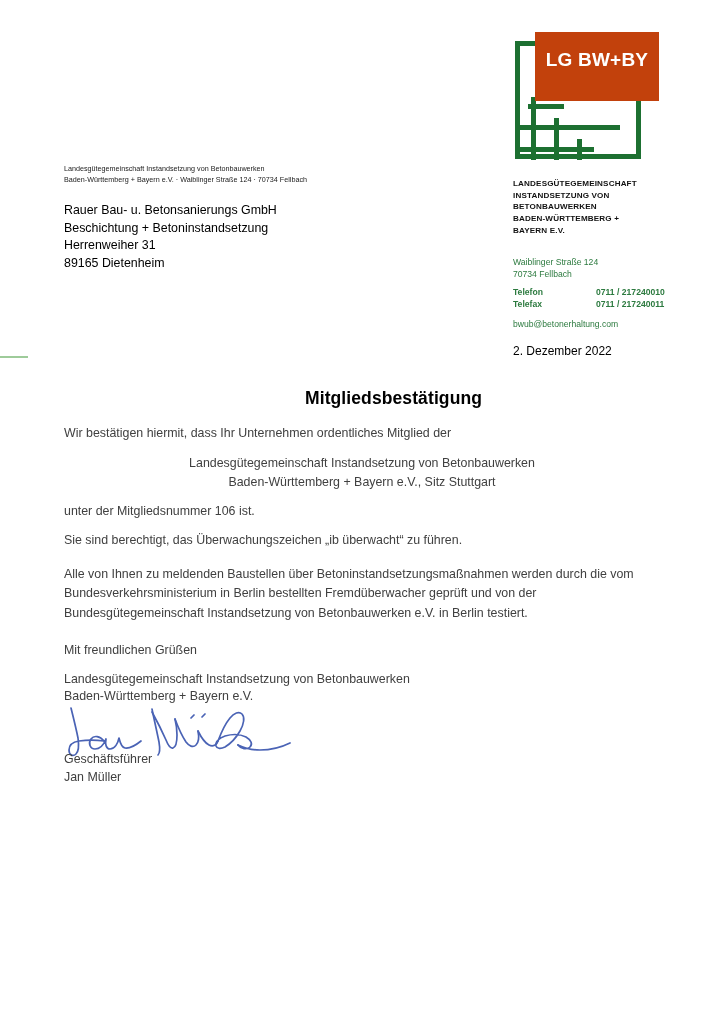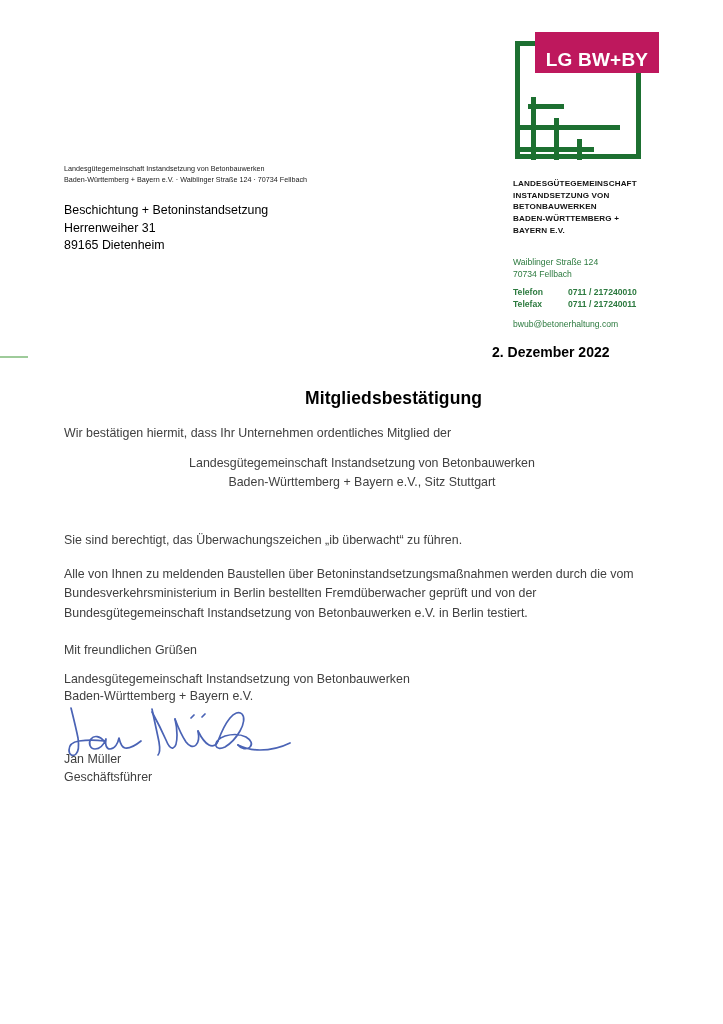--- a/index.html
+++ b/index.html
@@ -45,22 +45,22 @@
     width: 126px;
     height: 118px;
     border: 5px solid #1d7031;
     box-sizing: border-box;
   }
   .logo-band {
     position: absolute;
     left: 26px;
     top: 2px;
     width: 124px;
-    height: 41px;
-    background: #be185d;
+    height: 69px;
+    background: #c2410c;
   }
   .logo-band-text {
     position: absolute;
     left: 0;
     top: 0;
     width: 124px;
     height: 55px;
     line-height: 55px;
     text-align: center;
     color: #ffffff;
@@ -125,36 +125,36 @@
   }
   .phone-block {
     position: absolute;
     left: 513px;
     top: 286px;
     font-size: 8.6px;
     font-weight: bold;
     line-height: 12.2px;
     color: #2c7a3f;
   }
-  .phone-row { display: flex; }
+  .phone-row { display: flex; gap: 28px; }
   .phone-label { width: 55px; }
   .email-block {
     position: absolute;
     left: 513px;
     top: 318px;
     font-size: 8.6px;
     line-height: 12.2px;
     color: #2c7a3f;
   }
   .date-block {
     position: absolute;
-    left: 492px;
+    left: 513px;
     top: 344px;
-    font-size: 14px;
-    font-weight: bold;
+    font-size: 12px;
+    font-weight: normal;
     color: #000000;
   }
 
   
   .doc-title {
     position: absolute;
     left: 0;
     top: 388px;
     width: 723px;
     text-align: center;
@@ -210,20 +210,21 @@
       <div class="logo-band-text">LG BW+BY</div>
     </div>
   </div>
 
   <div class="sender-line">
     <div>Landesgütegemeinschaft Instandsetzung von Betonbauwerken</div>
     <div>Baden-Württemberg + Bayern e.V. · Waiblinger Straße 124 · 70734 Fellbach</div>
   </div>
 
   <div class="recipient">
+    <div>Rauer Bau- u. Betonsanierungs GmbH</div>
     <div>Beschichtung + Betoninstandsetzung</div>
     <div>Herrenweiher 31</div>
     <div>89165 Dietenheim</div>
   </div>
 
   <div class="org-block">
     <div>LANDESGÜTEGEMEINSCHAFT</div>
     <div>INSTANDSETZUNG VON</div>
     <div>BETONBAUWERKEN</div>
     <div>BADEN-WÜRTTEMBERG +</div>
@@ -252,20 +253,21 @@
 
   <div class="doc-title">Mitgliedsbestätigung</div>
 
   <div class="para p-intro">Wir bestätigen hiermit, dass Ihr Unternehmen ordentliches Mitglied der</div>
 
   <div class="para p-orgname">
     <div>Landesgütegemeinschaft Instandsetzung von Betonbauwerken</div>
     <div>Baden-Württemberg + Bayern e.V., Sitz Stuttgart</div>
   </div>
 
+  <div class="para p-number">unter der Mitgliedsnummer 106 ist.</div>
 
   <div class="para p-mark">Sie sind berechtigt, das Überwachungszeichen „ib überwacht“ zu führen.</div>
 
   <div class="para p-notice">Alle von Ihnen zu meldenden Baustellen über Betoninstandsetzungsmaßnahmen werden durch die vom Bundesverkehrsministerium in Berlin bestellten Fremdüberwacher geprüft und von der Bundesgütegemeinschaft Instandsetzung von Betonbauwerken e.V. in Berlin testiert.</div>
 
   <div class="para p-regards">Mit freundlichen Grüßen</div>
 
   <div class="para p-signorg">
     <div>Landesgütegemeinschaft Instandsetzung von Betonbauwerken</div>
     <div>Baden-Württemberg + Bayern e.V.</div>
@@ -280,17 +282,17 @@
       <path d="M115 19 C118 27, 122 36, 126 42 C129 46, 133 48, 136 45 C139 42, 139 36, 138 31"></path>
       <path d="M138 31 C141 37, 145 43, 149 45 C153 47, 157 45, 158 41"></path>
       <path d="M131 18 L134 15"></path>
       <path d="M142 17 L145 14"></path>
       <path d="M158 41 C161 33, 165 24, 170 18 C174 13, 179 11, 182 14 C185 17, 184 24, 180 31 C176 38, 170 44, 165 47 C161 49, 157 49, 156 46 C155 42, 159 38, 165 36 C172 34, 180 34, 186 37 C191 40, 193 44, 190 47 C187 50, 181 49, 178 45"></path>
       <path d="M178 45 C184 48, 192 50, 200 50 C210 50, 222 47, 230 43"></path>
     </g>
   </svg>
 
   <div class="para p-signer">
+    <div>Geschäftsführer</div>
     <div>Jan Müller</div>
-    <div>Geschäftsführer</div>
   </div>
 
 </div>
 
 </body></html>

